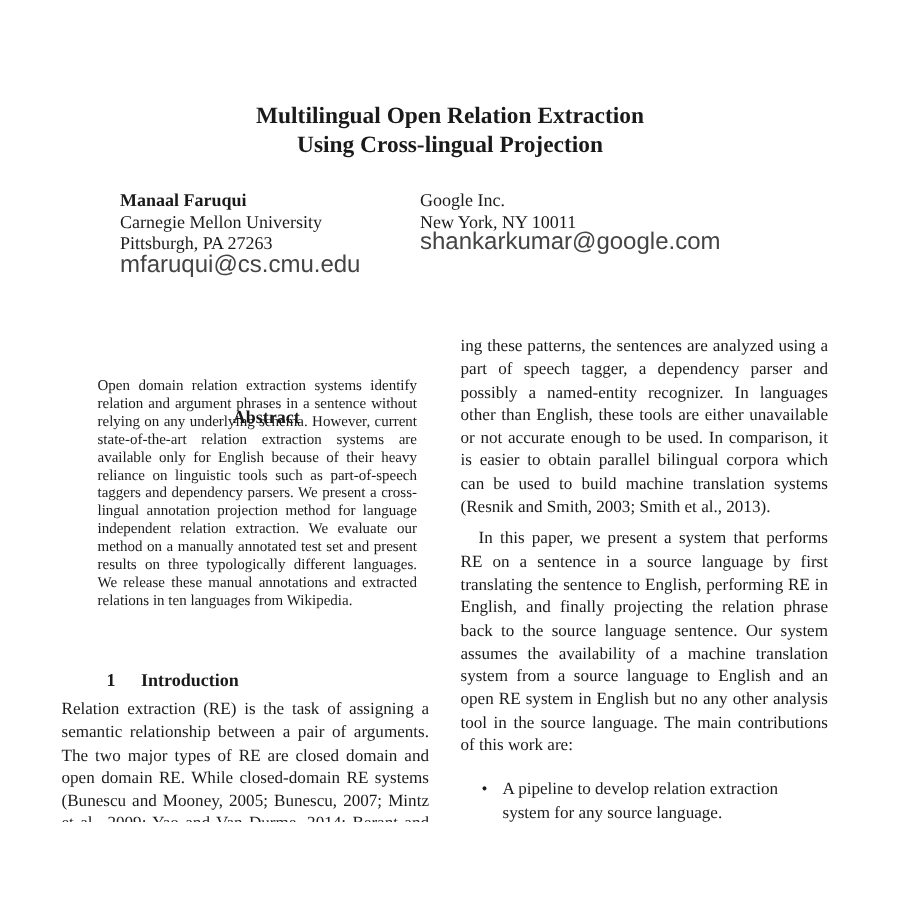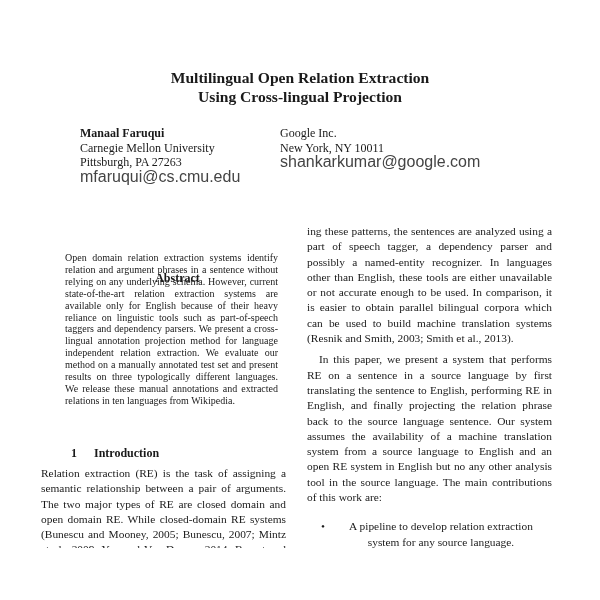--- a/index.html
+++ b/index.html
@@ -13,21 +13,21 @@
     .a2 { left: 280px; }
     .abstract-heading { position: absolute; left: 65px; width: 225px; top: 208px; text-align: center; font-weight: bold; font-size: 12px; margin-top: 47px; }
     .abstract-body { position: absolute; left: 65px; width: 213px; top: 236px; font-size: 10px; line-height: 11.9px; text-align: justify; }
     .section-heading { position: absolute; left: 41px; top: 430px; font-weight: bold; font-size: 12px; margin-left: 30px; }
     .section-heading .num { display: inline-block; width: 20px; }
     .col-left { position: absolute; left: 41px; width: 245px; top: 450px; font-size: 11.4px; line-height: 15.3px; text-align: justify; hyphens: manual; }
     .col-right { position: absolute; left: 307px; width: 245px; top: 208px; font-size: 11.4px; line-height: 15.3px; text-align: justify; }
     .col-right p { margin: 0; }
     .col-right p.indent { text-indent: 12px; margin-top: 6px; }
     .bullets { list-style: none; margin: 14px 0 0 0; padding: 0 0 0 16px; }
-    .bullets li { position: relative; padding-left: 12px; margin-bottom: 17px; width: 212px; text-align: center; }
+    .bullets li { position: relative; padding-left: 12px; margin-bottom: 17px; width: 212px; text-align: left; }
     .bullets li::before { content: "\2022"; position: absolute; left: -2px; top: 0; }
     .line { display: block; white-space: nowrap; }
   </style>
 </head>
 <body>
 
 <div class="page">
 
   <div class="title">
     <span class="line">Multilingual Open Relation Extraction</span>

